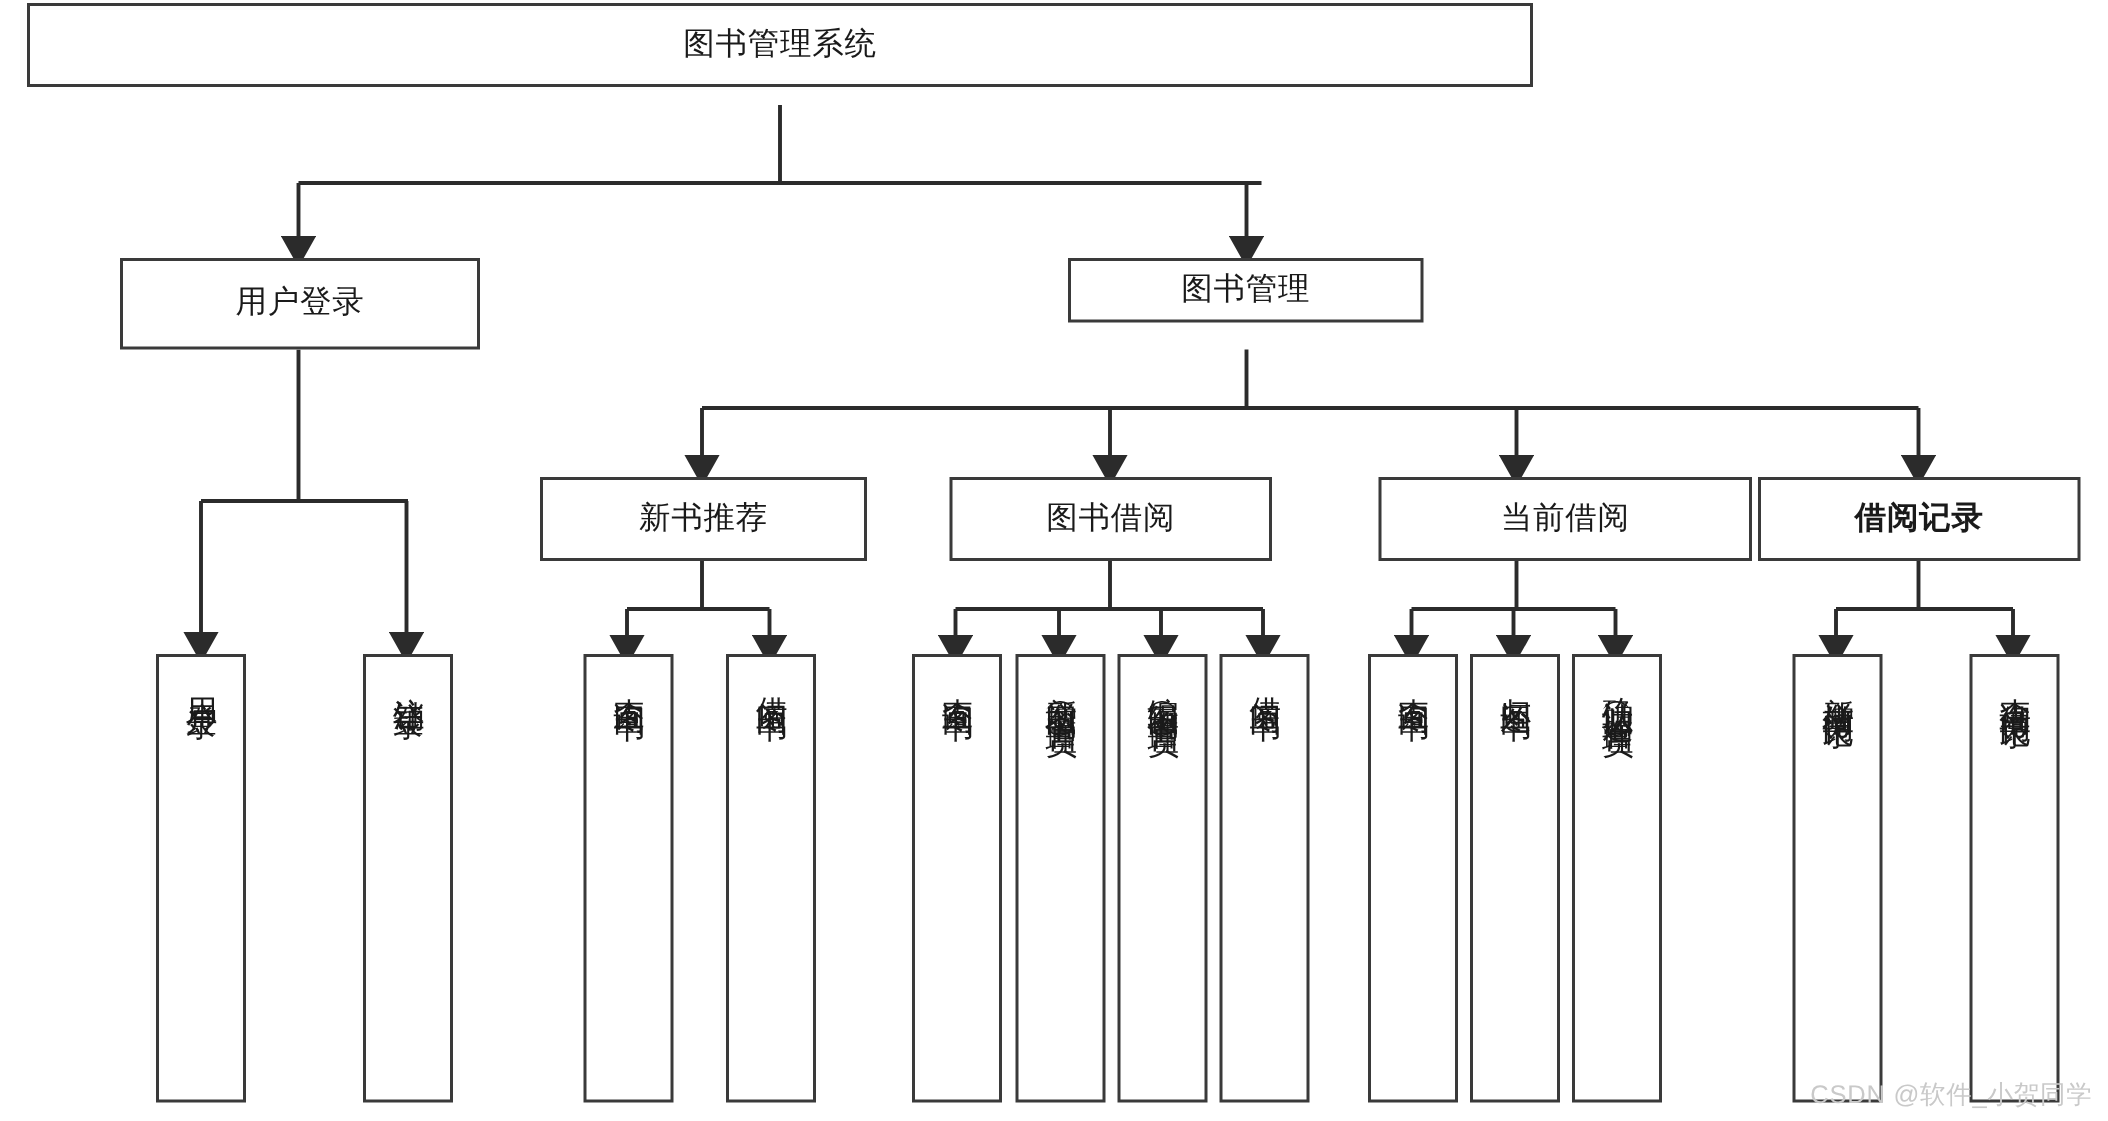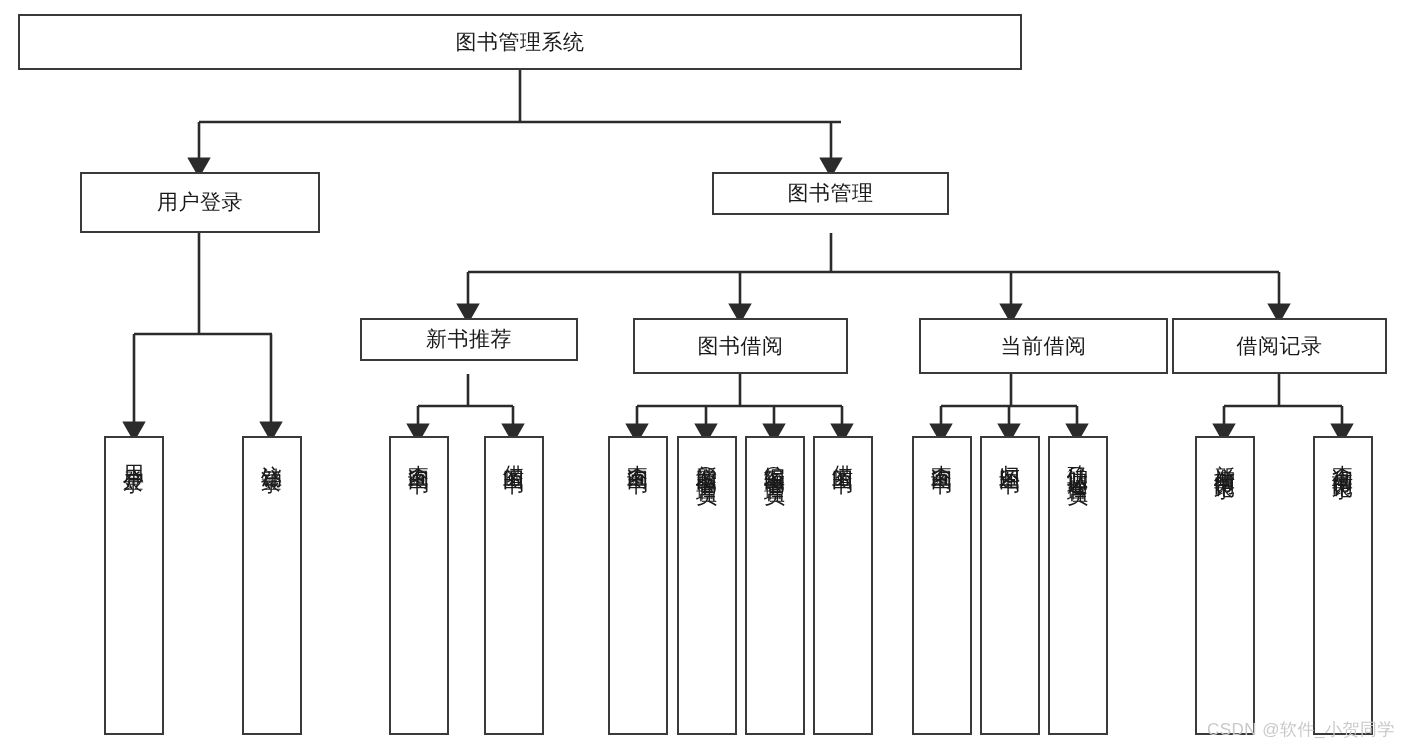--- a/index.html
+++ b/index.html
@@ -113,41 +113,41 @@
       <path d="M1009,406 L1009,426" marker-end="url(#arrowhead)"></path>
       <path d="M1077,406 L1077,426" marker-end="url(#arrowhead)"></path>
 
       <path d="M1279,374 L1279,406"></path>
       <path d="M1224,406 L1342,406"></path>
       <path d="M1224,406 L1224,426" marker-end="url(#arrowhead)"></path>
       <path d="M1342,406 L1342,426" marker-end="url(#arrowhead)"></path>
     </g>
   </svg>
 
-  <div class="node-box" style="left:18px; top:14px; width:1004px; height:56px;">
+  <div class="node-box" style="left:18px; top:2px; width:1004px; height:56px;">
     <span class="node-label">图书管理系统</span>
   </div>
 
   <div class="node-box" style="left:80px; top:172px; width:240px; height:61px;">
     <span class="node-label">用户登录</span>
   </div>
   <div class="node-box" style="left:712px; top:172px; width:237px; height:43px;">
     <span class="node-label">图书管理</span>
   </div>
 
-  <div class="node-box" style="left:360px; top:318px; width:218px; height:43px;">
+  <div class="node-box" style="left:360px; top:318px; width:218px; height:56px;">
     <span class="node-label">新书推荐</span>
   </div>
   <div class="node-box" style="left:633px; top:318px; width:215px; height:56px;justify-content:center;">
     <span class="node-label">图书借阅</span>
   </div>
   <div class="node-box" style="left:905px; top:318px; width:249px; height:56px;margin-left:14px;">
     <span class="node-label">当前借阅</span>
   </div>
-  <div class="node-box" style="left:1172px; top:318px; width:215px; height:56px;">
+  <div class="node-box" style="left:1172px; top:318px; width:215px; height:56px;font-weight:bold;">
     <span class="node-label">借阅记录</span>
   </div>
 
   <div class="node-box vertical" style="left:104px; top:436px; width:60px; height:299px;">
     <span class="node-label">用户登录</span>
   </div>
   <div class="node-box vertical" style="left:242px; top:436px; width:60px; height:299px;">
     <span class="node-label">注销登录</span>
   </div>
 

